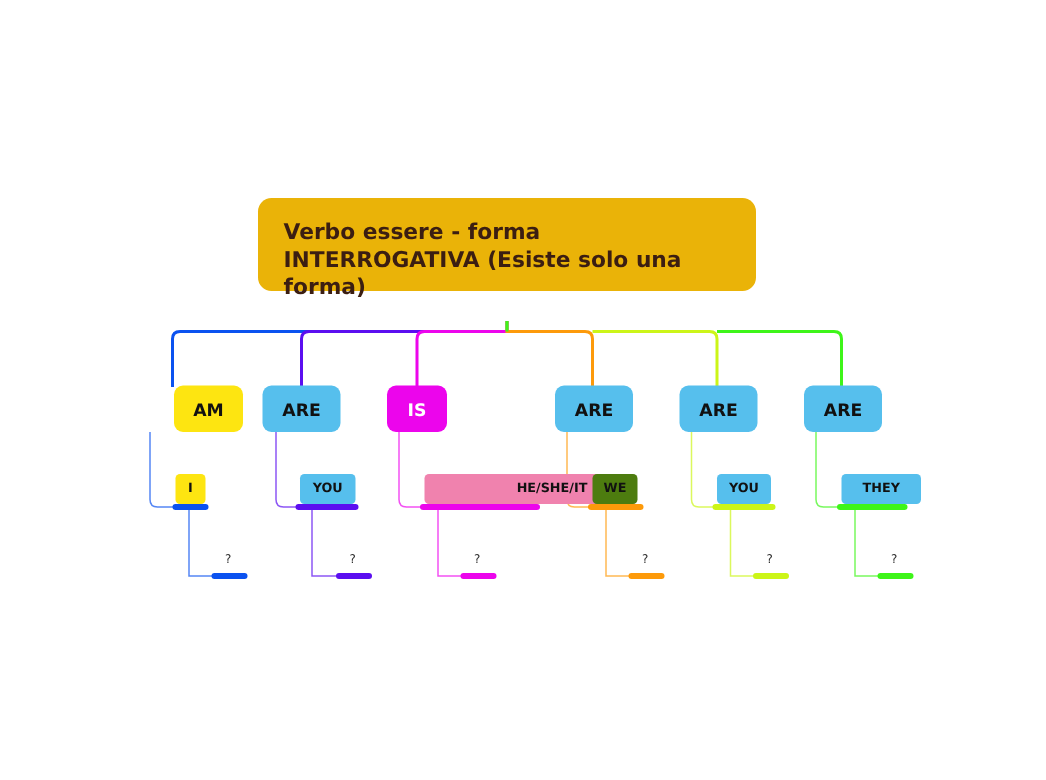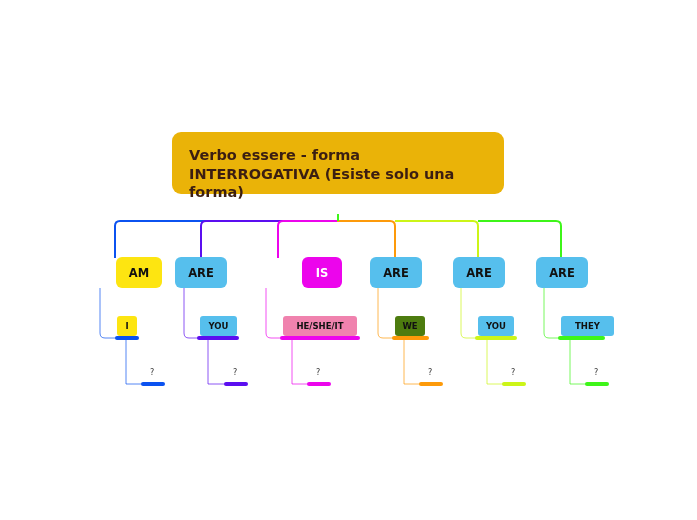--- a/index.html
+++ b/index.html
@@ -59,28 +59,28 @@
   <line x1="309" y1="384" x2="329" y2="384" stroke="#ec05ec" stroke-width="4" stroke-linecap="round"></line>
   <line x1="421" y1="384" x2="441" y2="384" stroke="#fd9a0a" stroke-width="4" stroke-linecap="round"></line>
   <line x1="504" y1="384" x2="524" y2="384" stroke="#ccf518" stroke-width="4" stroke-linecap="round"></line>
   <line x1="587" y1="384" x2="607" y2="384" stroke="#3ef519" stroke-width="4" stroke-linecap="round"></line>
 </svg>
 
 <div class="root">Verbo essere - forma INTERROGATIVA (Esiste solo una forma)</div>
 
 <div class="node" style="left:92px;top:257px;width:46px;height:31px;background:#fde511;margin-left:24px;">AM</div>
 <div class="node" style="left:175px;top:257px;width:52px;height:31px;background:#56bfed;">ARE</div>
-<div class="node" style="left:258px;top:257px;width:40px;height:31px;background:#ec05ec;color:#ffffff;margin-left:44px;">IS</div>
+<div class="node" style="left:258px;top:257px;width:40px;height:31px;background:#ec05ec;color:#ffffff;">IS</div>
 <div class="node" style="left:370px;top:257px;width:52px;height:31px;background:#56bfed;">ARE</div>
 <div class="node" style="left:453px;top:257px;width:52px;height:31px;background:#56bfed;">ARE</div>
 <div class="node" style="left:536px;top:257px;width:52px;height:31px;background:#56bfed;">ARE</div>
 
 <div class="sub" style="left:117px;top:316px;width:20px;height:20px;background:#fde511;">I</div>
 <div class="sub" style="left:200px;top:316px;width:37px;height:20px;background:#56bfed;">YOU</div>
-<div class="sub" style="left:283px;top:316px;width:74px;height:20px;background:#f082ae;">HE/SHE/IT</div>
+<div class="sub" style="left:283px;top:316px;width:74px;height:20px;background:#f082ae;padding-left:48px;">HE/SHE/IT</div>
 <div class="sub" style="left:395px;top:316px;width:30px;height:20px;background:#4d7c0f;">WE</div>
 <div class="sub" style="left:478px;top:316px;width:36px;height:20px;background:#56bfed;">YOU</div>
 <div class="sub" style="left:561px;top:316px;width:53px;height:20px;background:#56bfed;">THEY</div>
 
 <div class="q" style="left:150px;top:368px;">?</div>
 <div class="q" style="left:233px;top:368px;">?</div>
 <div class="q" style="left:316px;top:368px;">?</div>
 <div class="q" style="left:428px;top:368px;">?</div>
 <div class="q" style="left:511px;top:368px;">?</div>
 <div class="q" style="left:594px;top:368px;">?</div>

